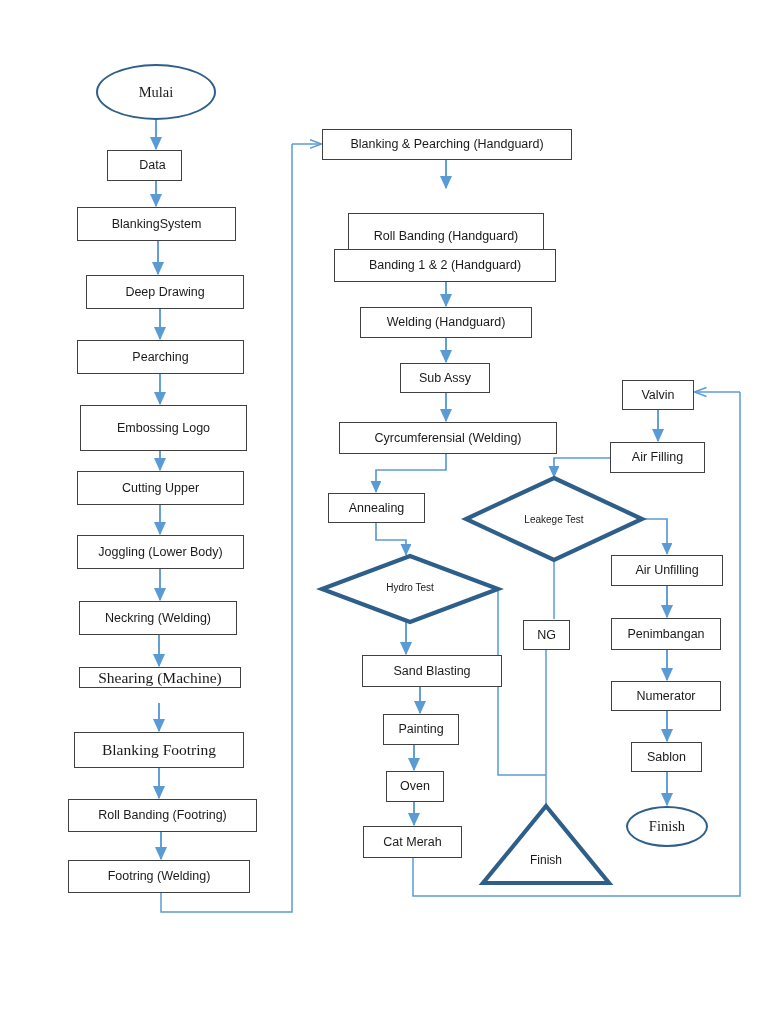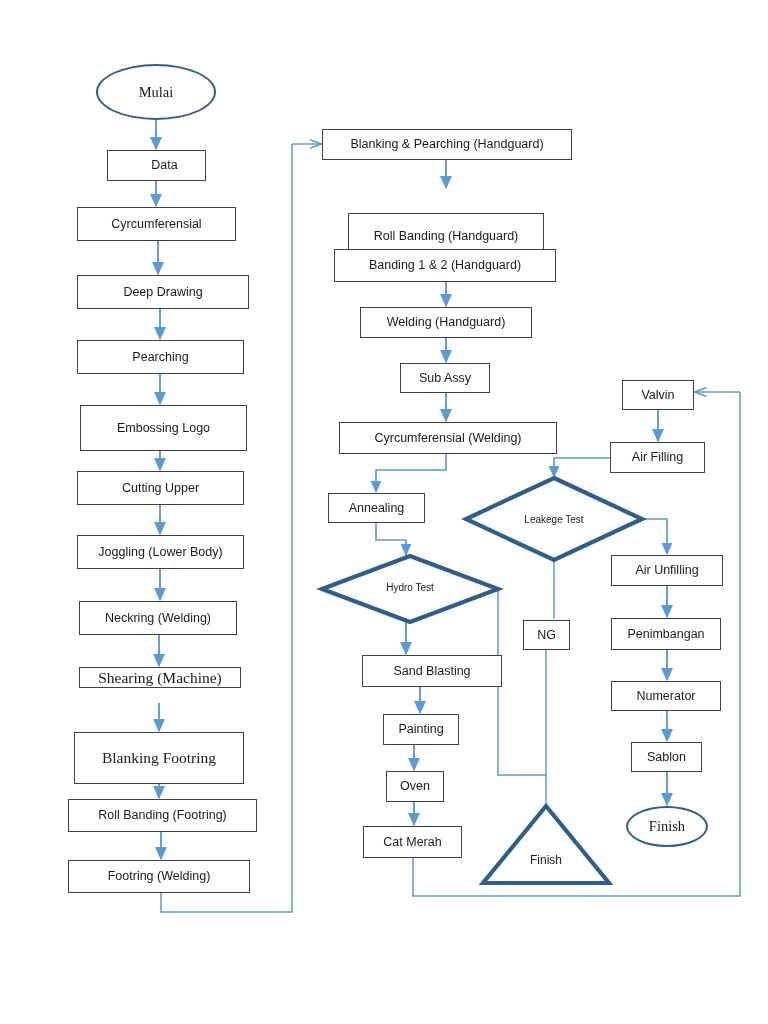--- a/index.html
+++ b/index.html
@@ -108,30 +108,30 @@
     </g>
     <g>
       <polygon points="554,478 642,519 554,560 466,519" fill="#ffffff" stroke="#2E5F8A" stroke-width="4.2" stroke-linejoin="miter"></polygon>
     </g>
     <g>
       <polygon points="546,806 609,883 483,883" fill="#ffffff" stroke="#2E5F8A" stroke-width="4.2" stroke-linejoin="miter"></polygon>
     </g>
   </svg>
 
   <div class="node term" style="left:96px;top:64px;width:120px;height:56px;">Mulai</div>
-  <div class="node rect" style="left:107px;top:150px;width:99px;height:31px;padding-left:16px;">Data</div>
-  <div class="node rect" style="left:77px;top:207px;width:159px;height:34px;">Cyrcumferensial</div>
-  <div class="node rect" style="left:77px;top:275px;width:172px;height:34px;">Deep Drawing</div>
+  <div class="node rect" style="left:107px;top:150px;width:75px;height:31px;padding-left:16px;">Data</div>
+  <div class="node rect" style="left:77px;top:207px;width:159px;height:34px;">BlankingSystem</div>
+  <div class="node rect" style="left:86px;top:275px;width:158px;height:34px;">Deep Drawing</div>
   <div class="node rect" style="left:77px;top:340px;width:167px;height:34px;">Pearching</div>
   <div class="node rect" style="left:80px;top:405px;width:167px;height:46px;text-align:center;">Embossing Logo</div>
   <div class="node rect" style="left:77px;top:471px;width:167px;height:34px;">Cutting Upper</div>
   <div class="node rect" style="left:77px;top:535px;width:167px;height:34px;">Joggling (Lower Body)</div>
   <div class="node rect" style="left:79px;top:601px;width:158px;height:34px;">Neckring (Welding)</div>
   <div class="node rect serif" style="left:79px;top:667px;width:162px;height:21px;">Shearing (Machine)</div>
-  <div class="node rect serif" style="left:74px;top:732px;width:170px;height:52px;">Blanking Footring</div>
+  <div class="node rect serif" style="left:74px;top:732px;width:170px;height:36px;">Blanking Footring</div>
   <div class="node rect" style="left:68px;top:799px;width:189px;height:33px;">Roll Banding (Footring)</div>
   <div class="node rect" style="left:68px;top:860px;width:182px;height:33px;">Footring (Welding)</div>
 
   <div class="node rect" style="left:322px;top:129px;width:250px;height:31px;">Blanking &amp; Pearching (Handguard)</div>
   <div class="node rect" style="left:348px;top:189px;width:196px;height:46px;margin-top:24px;">Roll Banding (Handguard)</div>
   <div class="node rect" style="left:334px;top:249px;width:222px;height:33px;">Banding 1 &amp; 2 (Handguard)</div>
   <div class="node rect" style="left:360px;top:307px;width:172px;height:31px;">Welding (Handguard)</div>
   <div class="node rect" style="left:400px;top:363px;width:90px;height:30px;">Sub Assy</div>
   <div class="node rect" style="left:339px;top:422px;width:218px;height:32px;">Cyrcumferensial (Welding)</div>
   <div class="node rect" style="left:328px;top:493px;width:97px;height:30px;">Annealing</div>

